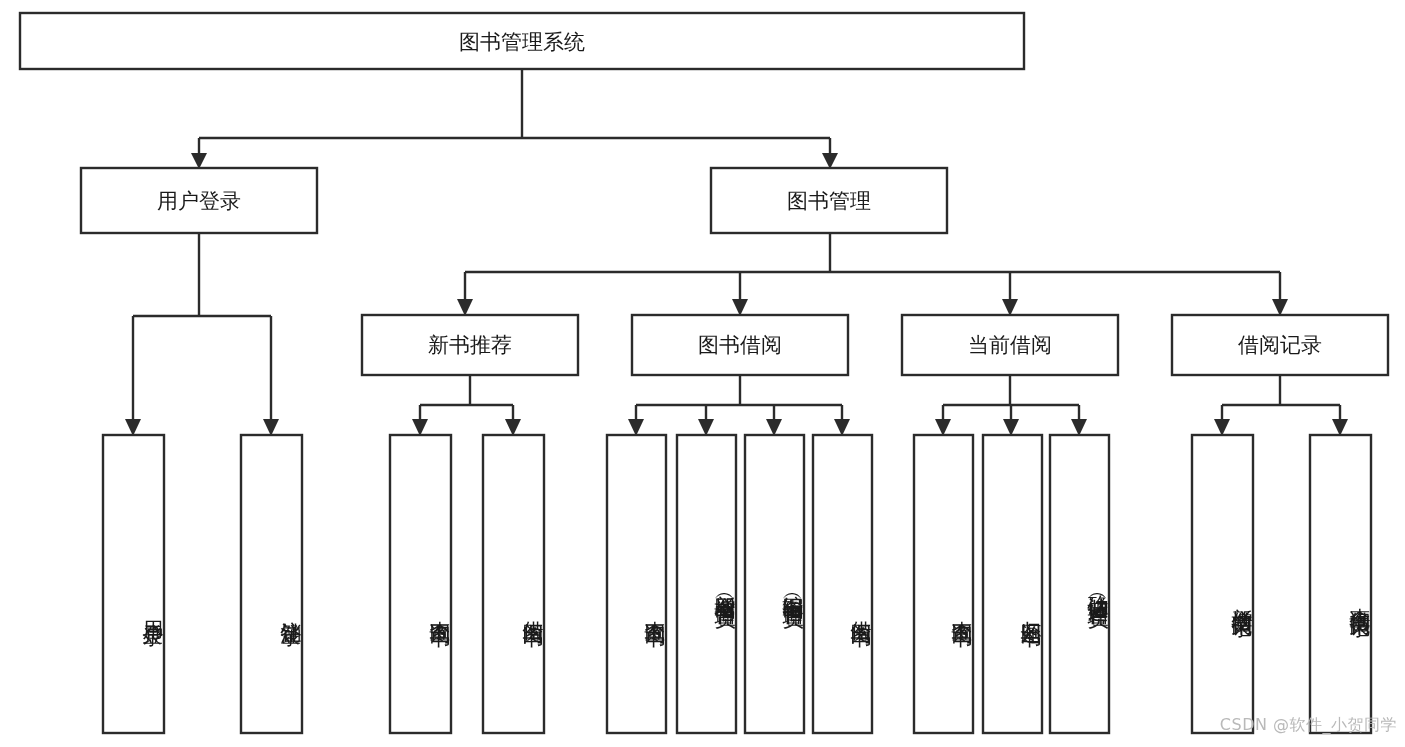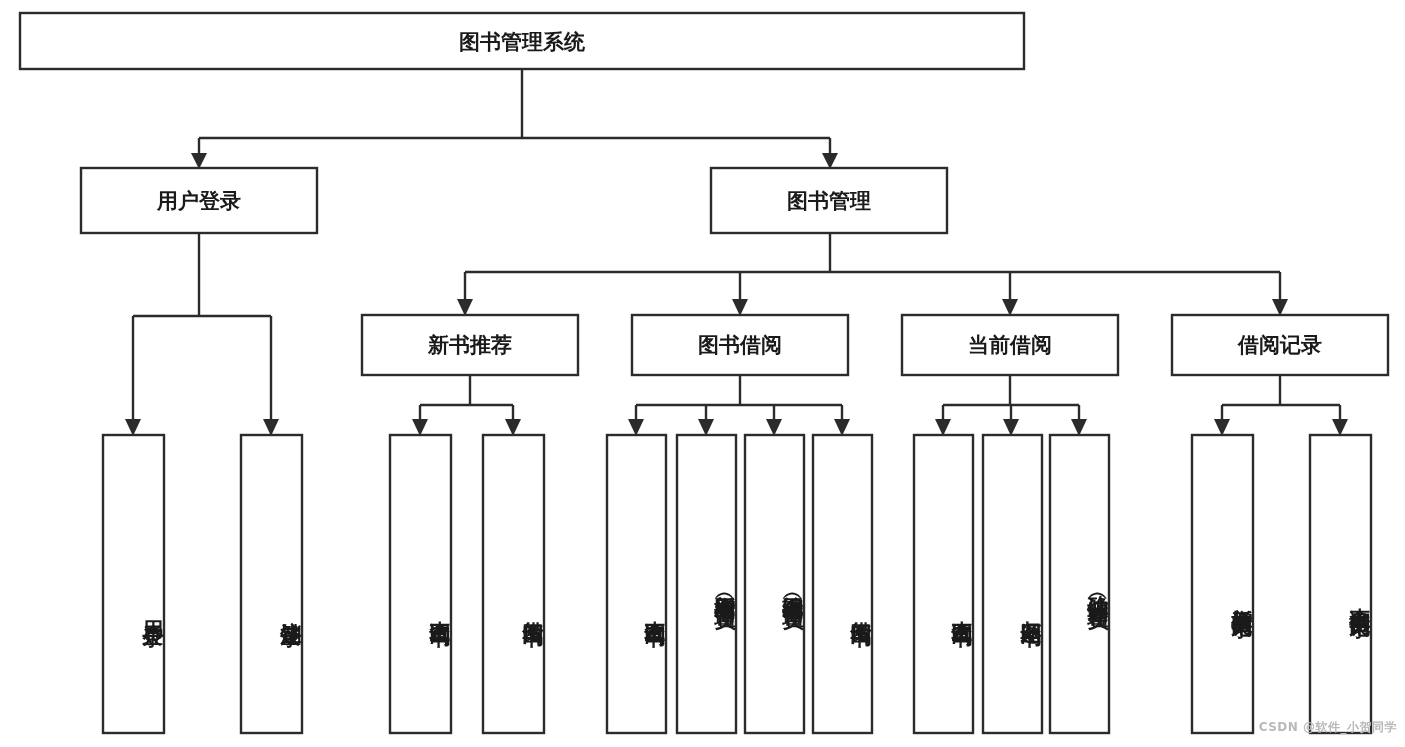--- a/index.html
+++ b/index.html
@@ -11,21 +11,20 @@
     width: 1405px;
     height: 747px;
     font-family: "DejaVu Sans", "Liberation Sans", sans-serif;
     overflow: hidden;
     position: relative;
   }
   #diagram-root {
     position: relative;
     width: 1405px;
     height: 740px;
-    font-weight: bold;
   }
   svg#flow {
     position: absolute;
     left: 0;
     top: 0;
     width: 1405px;
     height: 747px;
   }
   .node-rect {
     fill: #ffffff;
@@ -63,21 +62,21 @@
     letter-spacing: 2px;
     color: #1a1a1a;
     white-space: nowrap;
     pointer-events: none;
   }
   .watermark {
     position: absolute;
     right: 8px;
     bottom: 4px;
     font-family: "DejaVu Sans", "Liberation Sans", sans-serif;
-    font-size: 12px;
+    font-size: 16px;
     color: #b9b9b9;
     letter-spacing: 0.5px;
     user-select: none;
   }
 </style>
 </head>
 <body>
 
 <div id="diagram-root">
 

